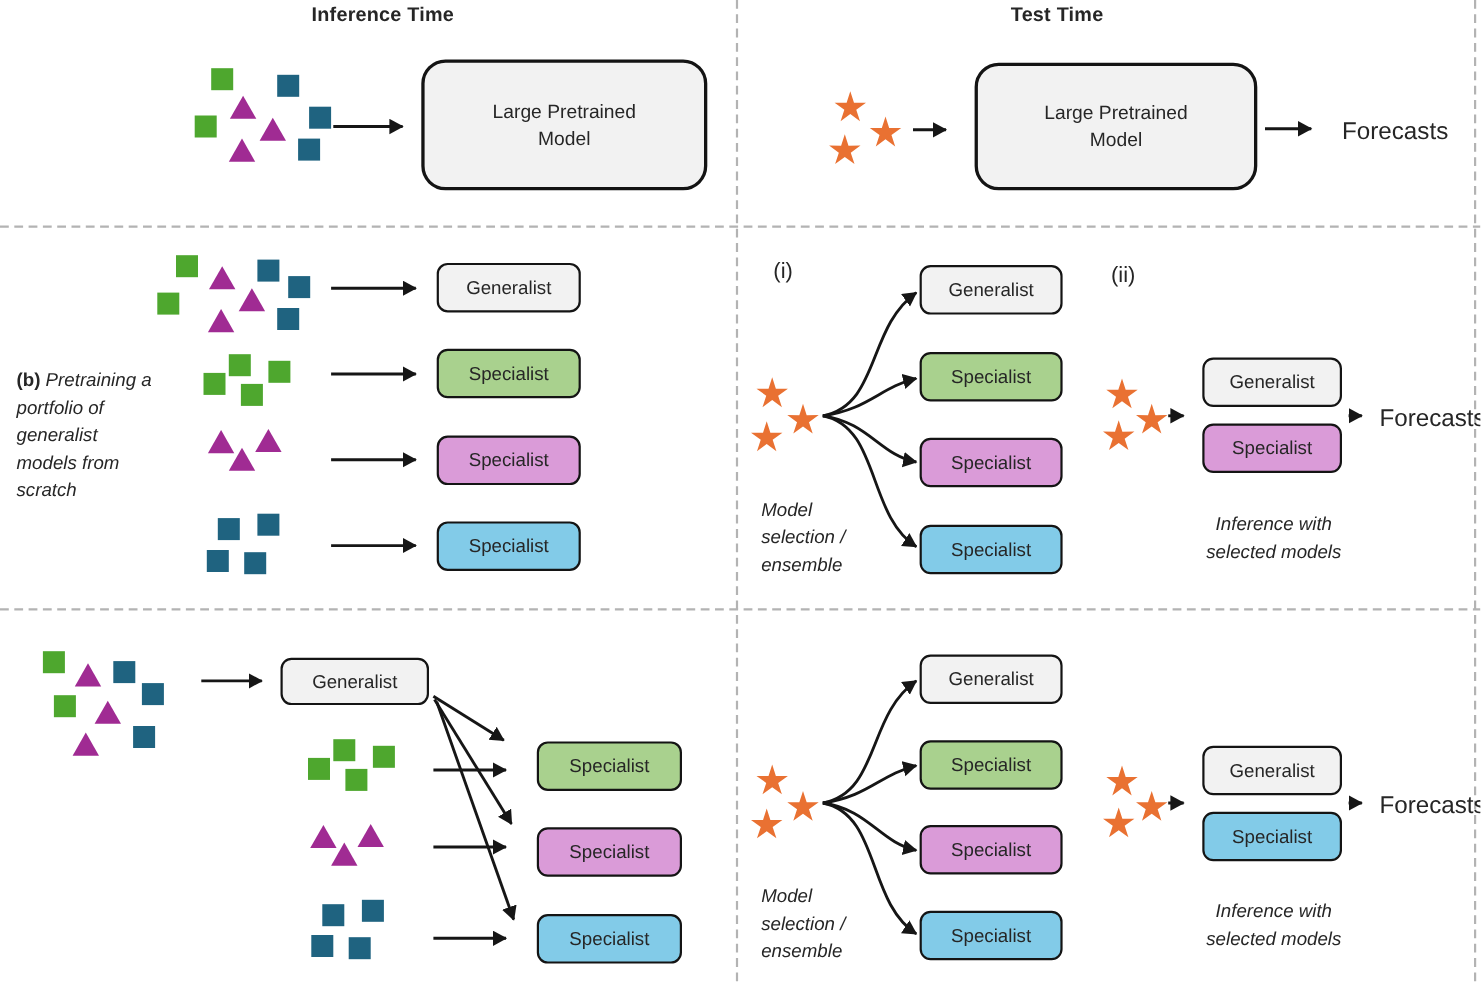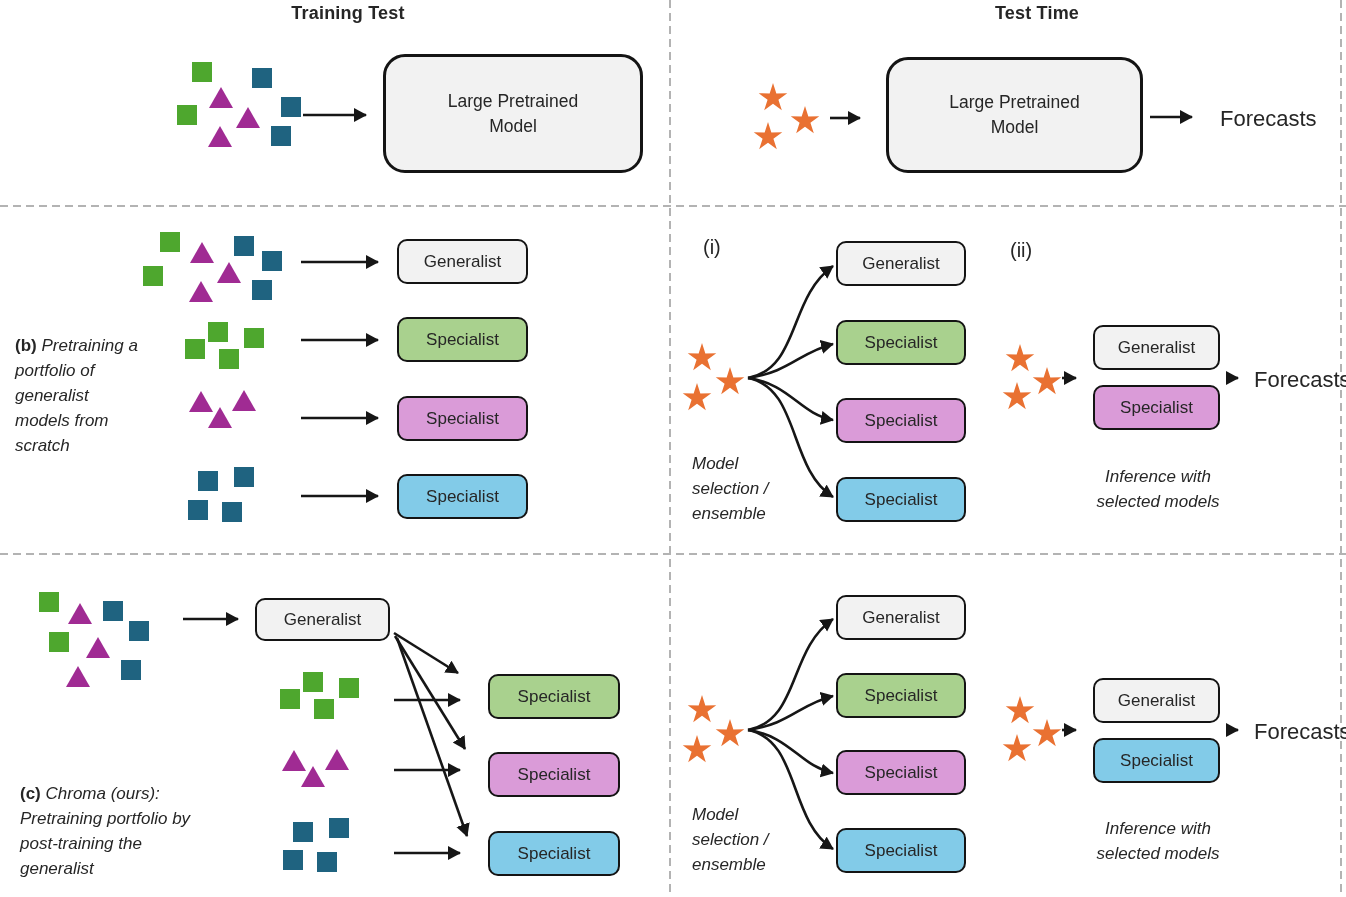--- a/index.html
+++ b/index.html
@@ -183,22 +183,22 @@
     </g>
     <g>
       <use href="#star" class="star" transform="translate(1020,711)"></use>
       <use href="#star" class="star" transform="translate(1047,734)"></use>
       <use href="#star" class="star" transform="translate(1017,749)"></use>
     </g>
     <line class="arrow" x1="1062" y1="730" x2="1076" y2="730"></line>
     <line class="arrow" x1="1226" y1="730" x2="1238" y2="730"></line>
   </svg>
 
-  <div class="abs hdr" style="left:248px;top:3px;width:200px;">Training Test</div>
-  <div class="abs hdr" style="left:937px;top:3px;width:200px;">Test Time</div>
+  <div class="abs hdr" style="left:248px;top:3px;width:200px;">Inference Time</div>
+  <div class="abs hdr" style="left:861px;top:3px;width:200px;">Test Time</div>
 
   <div class="mbox big gray" style="left:383px;top:54px;width:260px;height:119px;">
     <span style="display:inline-block;width:170px;">Large Pretrained Model</span>
   </div>
   <div class="mbox big gray" style="left:886px;top:57px;width:257px;height:116px;">
     <span style="display:inline-block;width:170px;">Large Pretrained Model</span>
   </div>
   <div class="abs plain" style="left:1220px;top:106px;">Forecasts</div>
 
   <div class="abs caption" style="left:15px;top:333px;width:125px;">
@@ -234,23 +234,20 @@
   <div class="abs caption" style="left:692px;top:451px;width:110px;">Model selection / ensemble</div>
   <div class="mbox gray" style="left:1093px;top:325px;width:127px;height:45px;">
     <span>Generalist</span>
   </div>
   <div class="mbox magenta" style="left:1093px;top:385px;width:127px;height:45px;">
     <span>Specialist</span>
   </div>
   <div class="abs plain" style="left:1254px;top:367px;">Forecasts</div>
   <div class="abs caption center" style="left:1078px;top:464px;width:160px;">Inference with selected models</div>
 
-  <div class="abs caption" style="left:20px;top:781px;width:175px;">
-    <b>(c)</b> <i>Chroma (ours): Pretraining portfolio by post-training the generalist</i>
-  </div>
   <div class="mbox gray" style="left:255px;top:598px;width:135px;height:43px;">
     <span>Generalist</span>
   </div>
   <div class="mbox green" style="left:488px;top:674px;width:132px;height:45px;">
     <span>Specialist</span>
   </div>
   <div class="mbox magenta" style="left:488px;top:752px;width:132px;height:45px;">
     <span>Specialist</span>
   </div>
   <div class="mbox blue" style="left:488px;top:831px;width:132px;height:45px;">

